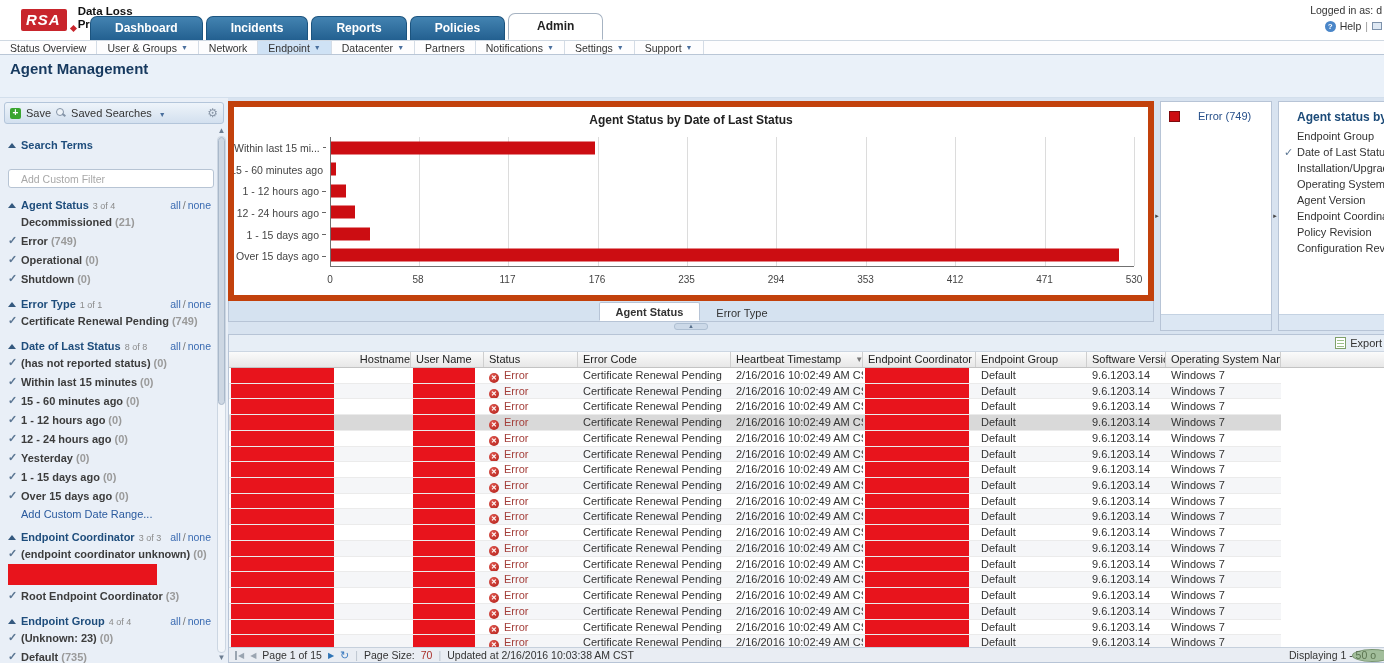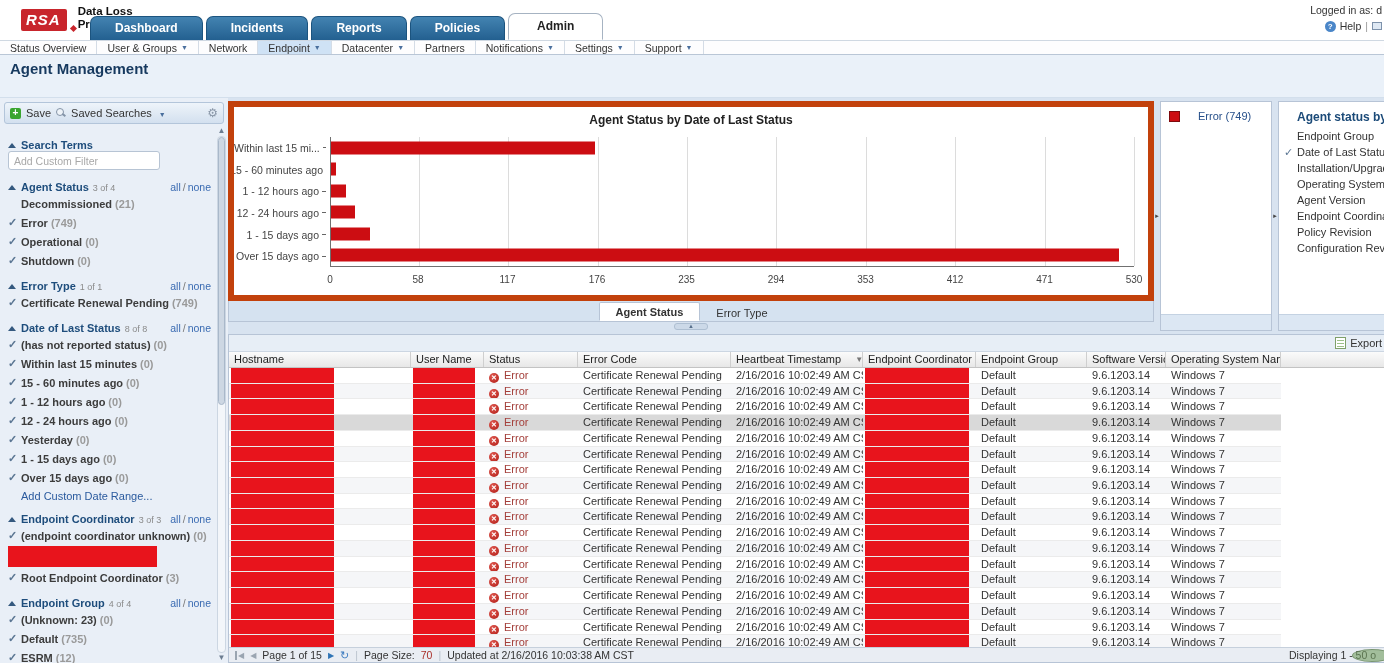--- a/index.html
+++ b/index.html
@@ -64,22 +64,22 @@
 
   .section { margin-top:11px; }
   .sec-head { display:flex; align-items:baseline; padding-right:4px; }
   .sec-chevron { width:0; height:0; border-left:4px solid transparent; border-right:4px solid transparent;
                  border-bottom:5px solid #35597f; margin-right:5px; align-self:center; }
   .sec-title { font-weight:bold; color:#1e4d7c; font-size:11px; }
   .sec-count { font-size:9px; color:#8a8a8a; margin-left:4px; }
   .sec-links { margin-left:auto; font-size:10.5px; }
   .sec-links .lnk { color:#3a6bb2; }
   .sec-links .sep { color:#777; margin:0 2px; }
-  .search-input { display:block; width:152px; height:19px; margin-top:0; border:1px solid #b7c4d4;
-                  border-radius:3px; padding:0 5px; font-size:10.5px; color:#333;
+  .search-input { display:block; width:206px; height:19px; margin-top:18px; border:1px solid #b7c4d4;
+                  border-radius:3px; padding:0 12px; font-size:10.5px; color:#333;
                   font-family:"Liberation Sans", sans-serif; background:#fff; }
   .search-input::placeholder { color:#a8a8a8; }
   .fitem { display:flex; align-items:center; height:17px; margin-top:2px; white-space:nowrap;font-weight:bold; }
   .fcheck { width:13px; color:#5b7693; font-size:11px; flex:none; }
   .flabel { color:#3c3c3c; }
   .fcount { color:#9a9a9a; margin-left:3px; }
   .fredacted { width:149px; height:21px; background:#e8141c; margin:2px 0; }
   .flink { color:#2a5a9e; margin:4px 0 0 13px; display:inline-block; }
 
   
@@ -484,21 +484,21 @@
           <div class="panel-footer"></div>
         </div>
       </div>
 
       <div class="table-wrap">
         <div class="tbl-toolbar">
           <span class="export-icon"></span>
           <span>Export</span>
         </div>
         <div class="thead" id="thead">
-            <div class="hcell" style="width: 182px;">
+            <div class="hcell" style="width: 182px; justify-content: flex-end;">
               <span>Hostname</span>
             </div>
             <div class="hcell" style="width: 73px;">
               <span>User Name</span>
             </div>
             <div class="hcell" style="width: 94px;">
               <span>Status</span>
             </div>
             <div class="hcell" style="width: 153px;">
               <span>Error Code</span>

